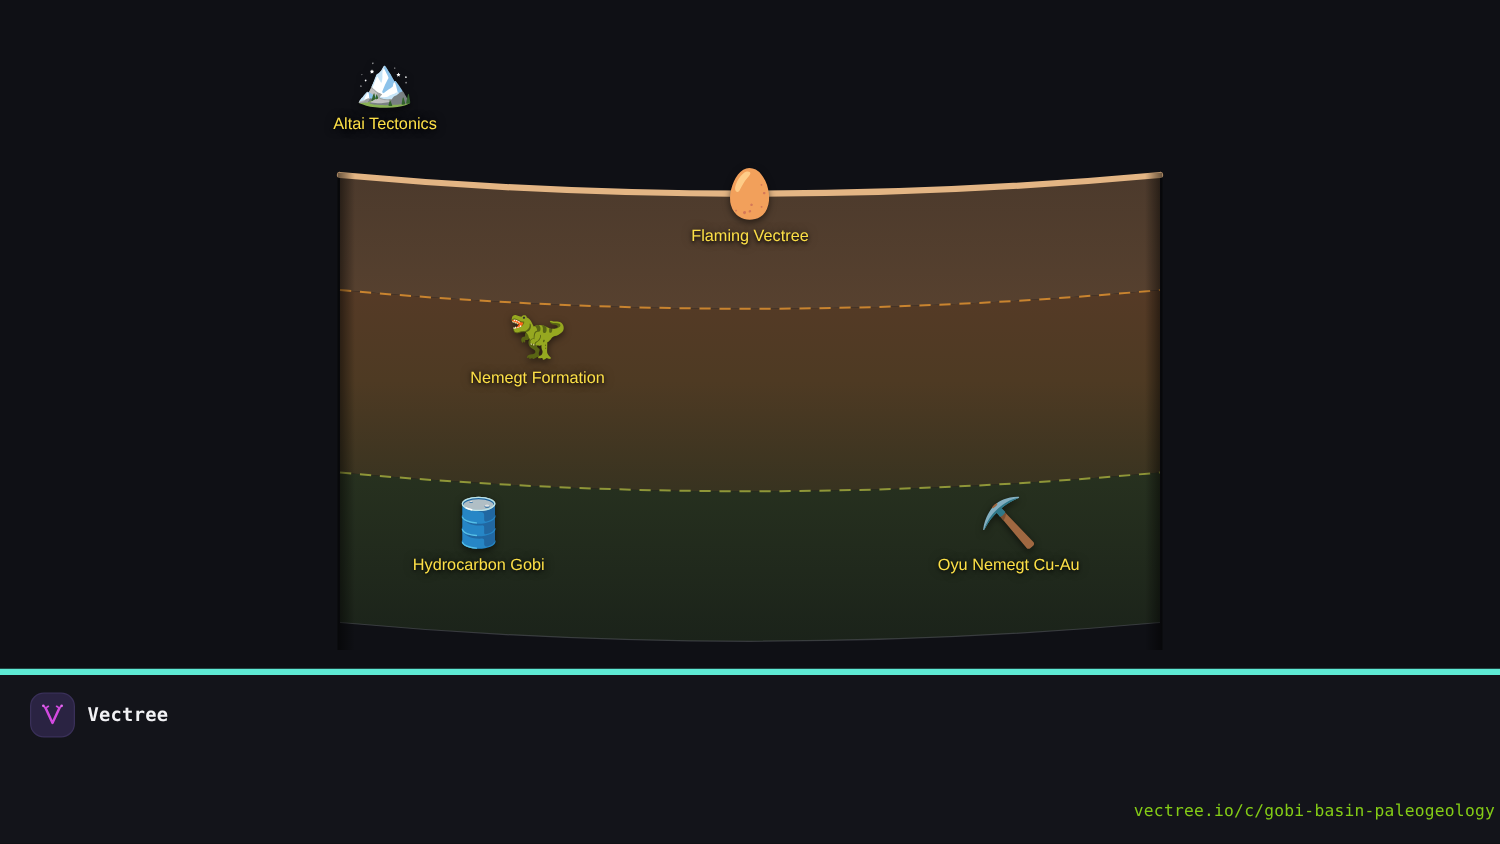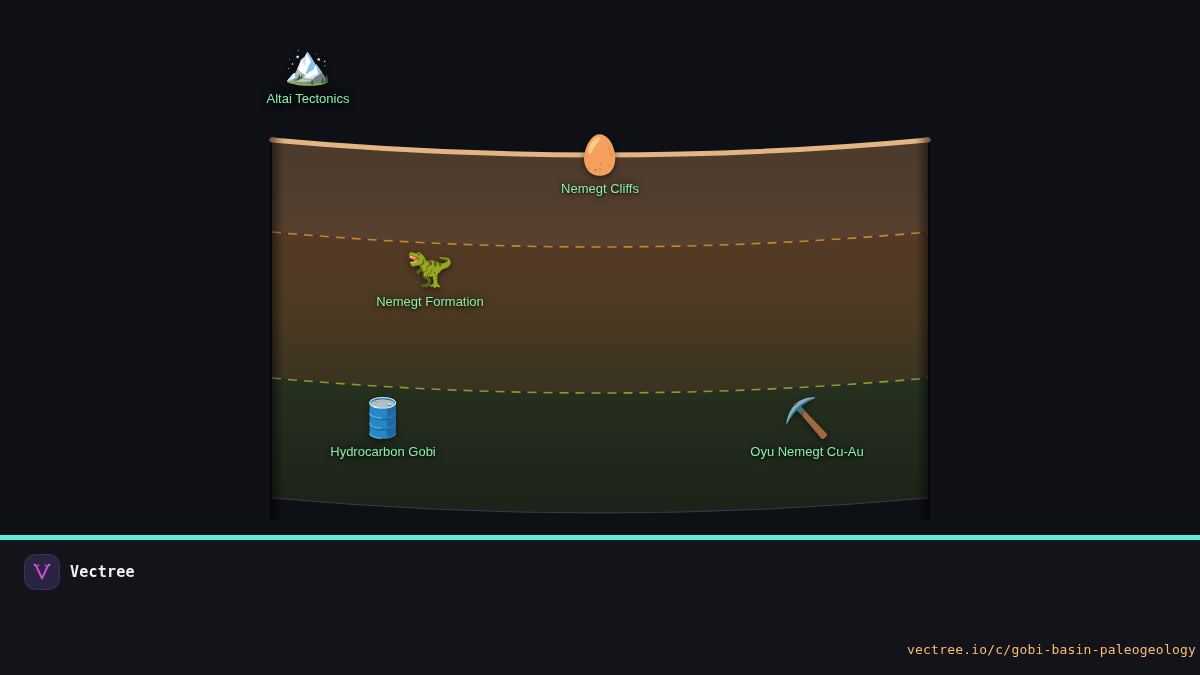--- a/index.html
+++ b/index.html
@@ -46,21 +46,21 @@
     line-height: 46px;
     height: 46px;
     font-family: "DejaVu Sans", sans-serif;
     filter: drop-shadow(0 2px 3px rgba(0,0,0,0.55));
   }
   .node .caption {
     display: block;
     margin-top: 3px;
     font-size: 13px;
     line-height: 15px;
-    color: #86efac;
+    color: #fde047;
     text-shadow: 0 1px 3px rgba(0,0,0,0.85), 0 0 8px rgba(0,0,0,0.5);
     white-space: nowrap;
   }
 
   
   #footer {
     position: absolute;
     left: 0;
     bottom: 0;
     width: 1200px;
@@ -105,21 +105,21 @@
     line-height: 33px;
     color: #ffffff;
     letter-spacing: -0.3px;
   }
   #url {
     position: absolute;
     right: 24px;
     bottom: 18px;
     font-family: "DejaVu Sans Mono", monospace;
     font-size: 13px;
-    color: #fdba74;
+    color: #84cc16;
     letter-spacing: 0.2px;
   }
 </style>
 </head>
 <body>
 
 <div id="stage">
 
   <div id="section">
     <svg viewBox="0 0 660 392" xmlns="http://www.w3.org/2000/svg">
@@ -166,21 +166,21 @@
     </svg>
   </div>
 
   <div class="node" style="left:308px; top:42px;">
     <span class="glyph">🏔️</span>
     <span class="caption">Altai Tectonics</span>
   </div>
 
   <div class="node" style="left:600px; top:132px;">
     <span class="glyph">🥚</span>
-    <span class="caption">Nemegt Cliffs</span>
+    <span class="caption">Flaming Vectree</span>
   </div>
 
   <div class="node" style="left:430px; top:245px;">
     <span class="glyph">🦖</span>
     <span class="caption">Nemegt Formation</span>
   </div>
 
   <div class="node" style="left:383px; top:395px;">
     <span class="glyph">🛢️</span>
     <span class="caption">Hydrocarbon Gobi</span>

